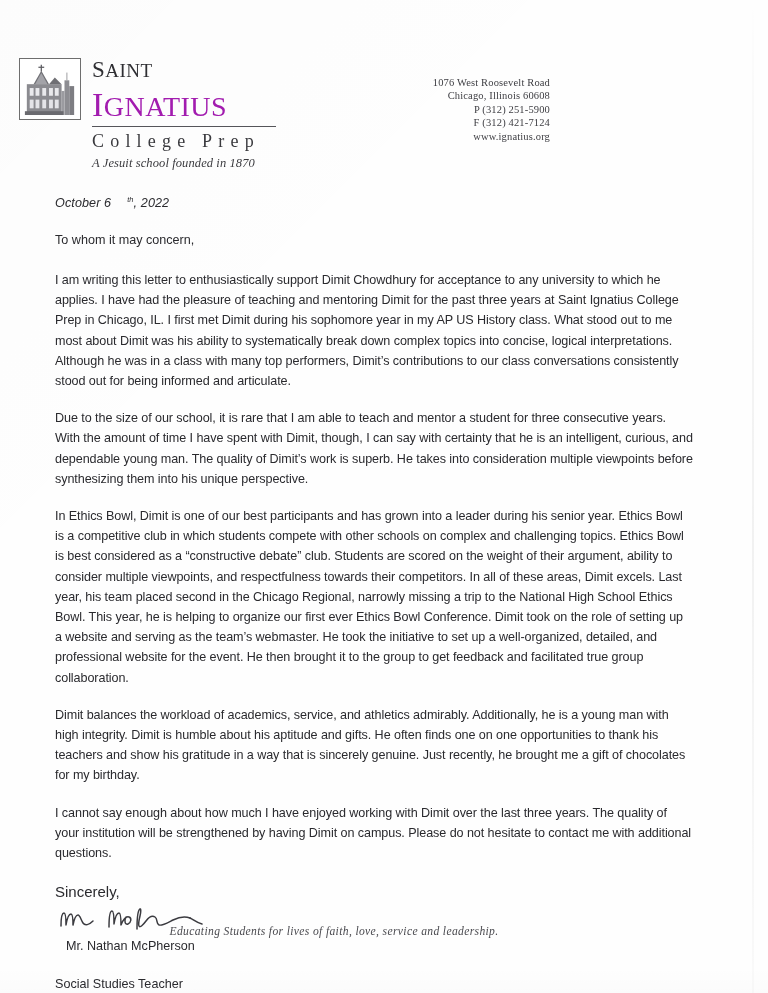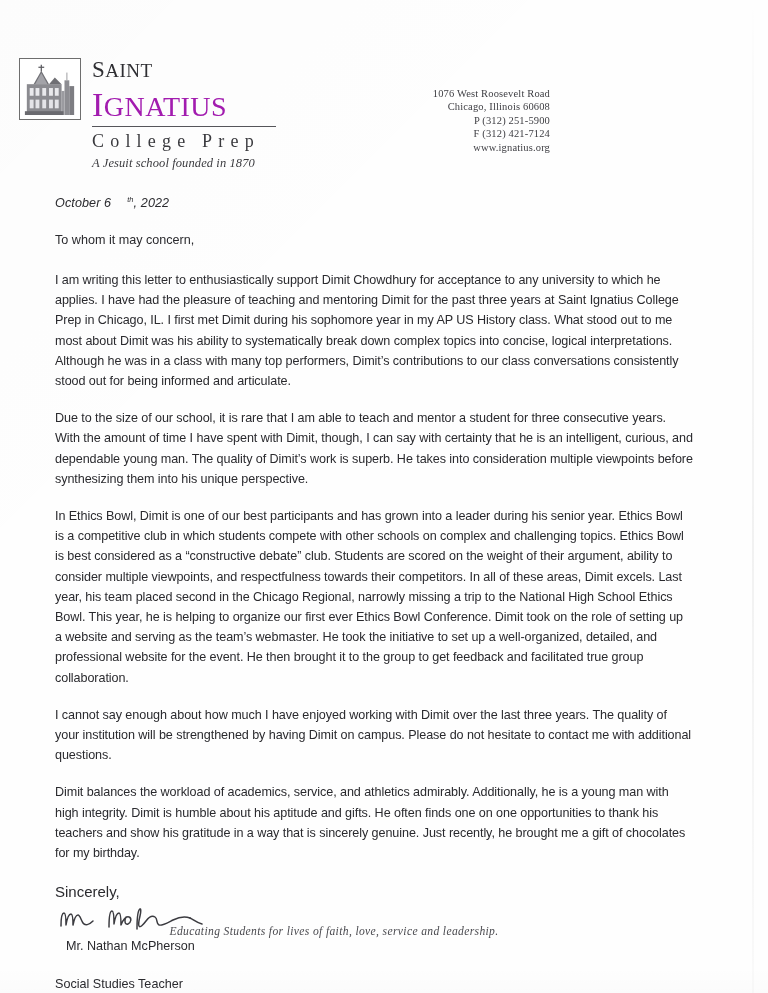--- a/index.html
+++ b/index.html
@@ -106,21 +106,21 @@
     font-style: italic;
     font-size: 12.5px;
     color: #3a3a3e;
     margin-top: 4px;
     letter-spacing: 0.1px;
   }
 
   .contact {
     position: absolute;
     right: 62px;
-    top: 39px;
+    top: 28px;
     text-align: right;
     font-family: "Liberation Serif", serif;
     font-size: 10.5px;
     line-height: 13.4px;
     color: #3d3d42;
     letter-spacing: 0.15px;
   }
   .contact div { white-space: nowrap; }
 
   
@@ -254,22 +254,22 @@
 
   <div class="letter">
 
     <div class="date"><span>October 6</span><sup>th</sup><span>, 2022</span></div>
 
     <div class="salutation">To whom it may concern,</div>
 
     <p class="body-para">I am writing this letter to enthusiastically support Dimit Chowdhury for acceptance to any university to which he applies. I have had the pleasure of teaching and mentoring Dimit for the past three years at Saint Ignatius College Prep in Chicago, IL. I first met Dimit during his sophomore year in my AP US History class. What stood out to me most about Dimit was his ability to systematically break down complex topics into concise, logical interpretations. Although he was in a class with many top performers, Dimit’s contributions to our class conversations consistently stood out for being informed and articulate.</p>
     <p class="body-para">Due to the size of our school, it is rare that I am able to teach and mentor a student for three consecutive years. With the amount of time I have spent with Dimit, though, I can say with certainty that he is an intelligent, curious, and dependable young man. The quality of Dimit’s work is superb. He takes into consideration multiple viewpoints before synthesizing them into his unique perspective.</p>
     <p class="body-para">In Ethics Bowl, Dimit is one of our best participants and has grown into a leader during his senior year. Ethics Bowl is a competitive club in which students compete with other schools on complex and challenging topics. Ethics Bowl is best considered as a “constructive debate” club. Students are scored on the weight of their argument, ability to consider multiple viewpoints, and respectfulness towards their competitors. In all of these areas, Dimit excels. Last year, his team placed second in the Chicago Regional, narrowly missing a trip to the National High School Ethics Bowl. This year, he is helping to organize our first ever Ethics Bowl Conference. Dimit took on the role of setting up a website and serving as the team’s webmaster. He took the initiative to set up a well-organized, detailed, and professional website for the event. He then brought it to the group to get feedback and facilitated true group collaboration.</p>
+    <p class="body-para">Dimit balances the workload of academics, service, and athletics admirably. Additionally, he is a young man with high integrity. Dimit is humble about his aptitude and gifts. He often finds one on one opportunities to thank his teachers and show his gratitude in a way that is sincerely genuine. Just recently, he brought me a gift of chocolates for my birthday.</p>
     <p class="body-para">I cannot say enough about how much I have enjoyed working with Dimit over the last three years. The quality of your institution will be strengthened by having Dimit on campus. Please do not hesitate to contact me with additional questions.</p>
-    <p class="body-para">Dimit balances the workload of academics, service, and athletics admirably. Additionally, he is a young man with high integrity. Dimit is humble about his aptitude and gifts. He often finds one on one opportunities to thank his teachers and show his gratitude in a way that is sincerely genuine. Just recently, he brought me a gift of chocolates for my birthday.</p>
 
     <div class="closing">Sincerely,</div>
 
     <div class="signature">
       <svg viewBox="0 0 190 34" xmlns="http://www.w3.org/2000/svg">
         <g fill="none" stroke="#3b3b40" stroke-width="1.5" stroke-linecap="round" stroke-linejoin="round">
           <path d="M4,22 C4,14 5,9 7,9 C9,9 9,17 9,21 C10,15 12,10 14,10 C16,10 16,17 16,21 C17,16 19,11 21,11 C23,11 24,16 26,19 C28,22 32,21 36,17"></path>
           <path d="M52,23 C52,13 53,7 55,7 C57,7 57,15 57,20 C58,14 60,9 62,9 C64,9 64,16 64,21 C66,16 69,12 72,13 C75,14 74,19 71,20 C68,21 67,17 69,13"></path>
           <path d="M80,25 C80,15 81,6 83,5 C84,4.5 84,8 83,12 C82,16 81,20 82,22 C83,24 86,21 89,17 C92,13 95,11 98,13 C101,15 99,20 102,21 C105,22 110,19 116,16 C122,13 128,12 133,14"></path>
           <path d="M133,14 C137,16 140,19 145,20"></path>

